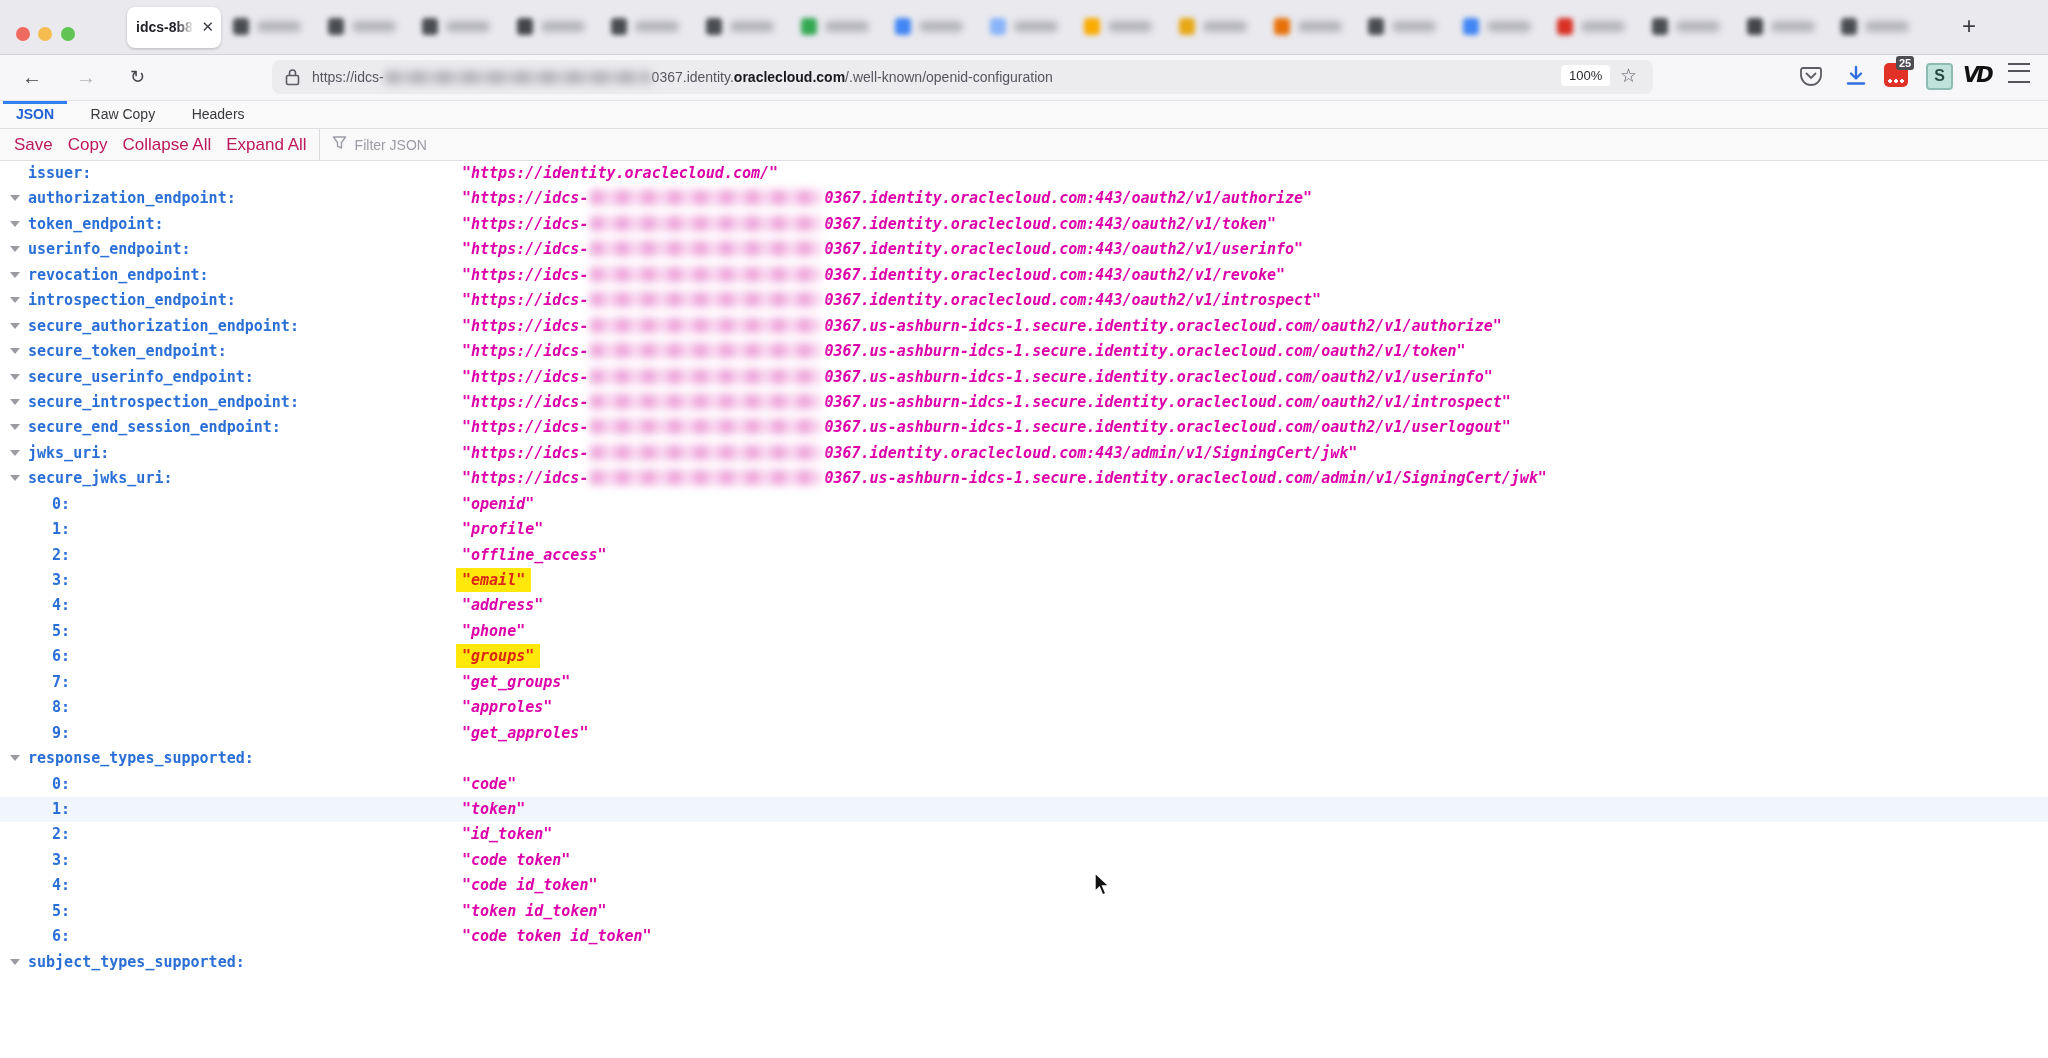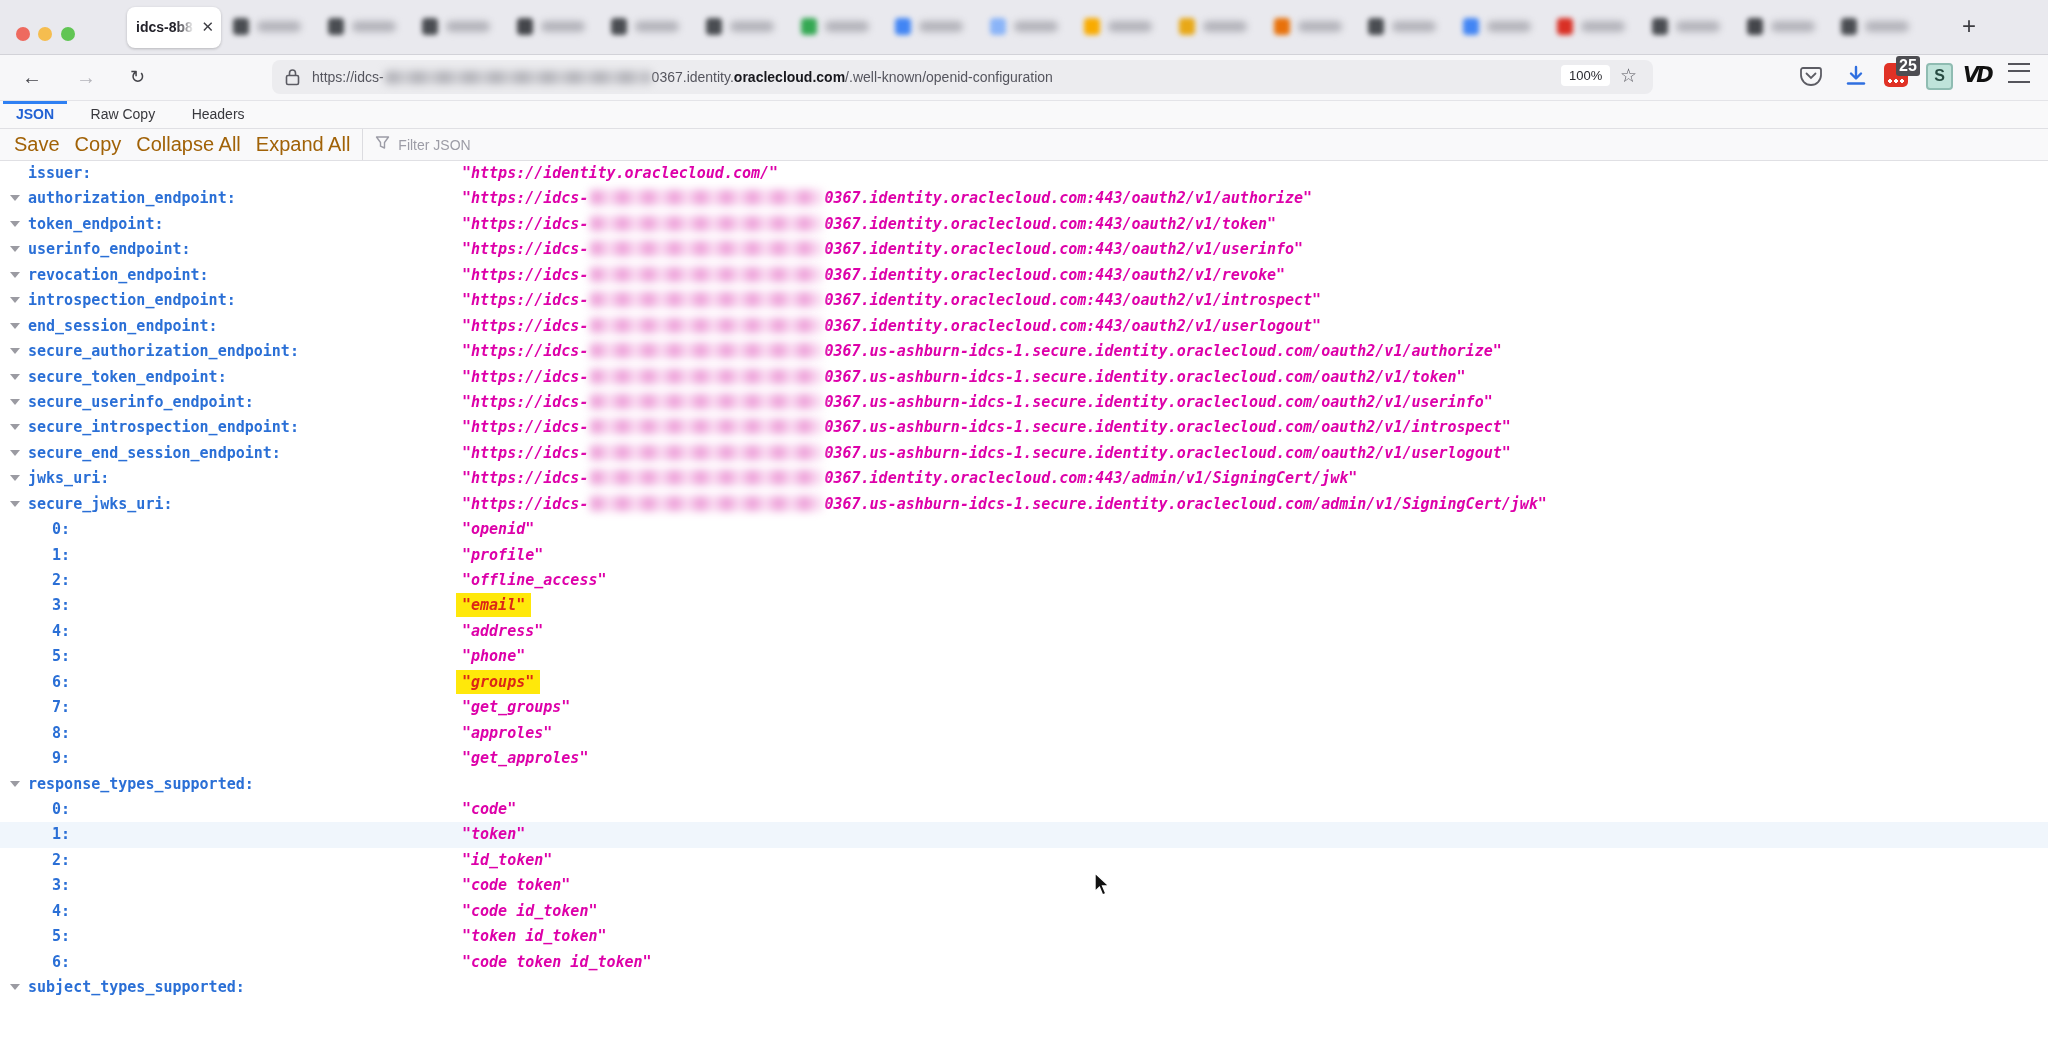--- a/index.html
+++ b/index.html
@@ -44,40 +44,40 @@
             padding:3px 8px;font-size:13px;color:#2a2a30;}
   .star{position:absolute;left:1348px;top:4px;font-size:19px;color:#56565e;}
   .extbar .ic{position:absolute;top:8px;}
   .pocket{left:1798px;}
   .dl{left:1843px;}
   .ext-red{left:1884px;width:24px;height:24px;background:#e03226;border-radius:5px;top:10px;}
   .ext-red .dots{position:absolute;left:4px;bottom:4px;width:16px;height:4px;
       background:radial-gradient(circle 2px at 2px 2px,#fff 2px,transparent 2px),
                  radial-gradient(circle 2px at 8px 2px,#fff 2px,transparent 2px),
                  radial-gradient(circle 2px at 14px 2px,#fff 2px,transparent 2px);}
-  .badge{position:absolute;left:12px;top:-7px;background:#4d4d52;color:#fff;font-size:16px;
+  .badge{position:absolute;left:12px;top:-7px;background:#4d4d52;color:#fff;font-size:11px;
          border-radius:3px;padding:1px 3px;font-weight:bold;}
   .ext-s{left:1926px;width:23px;height:23px;background:#bfe3da;border:2px solid #8fbcb2;border-radius:4px;
          color:#274b42;font-weight:bold;font-size:16px;text-align:center;line-height:22px;top:9px;}
   .ext-vd{left:1963px;top:10px;font-size:21px;font-weight:bold;font-style:italic;color:#111;
           letter-spacing:-3px;font-family:"DejaVu Sans",sans-serif;}
   .menu{left:2008px;top:12px;width:22px;height:16px;
         border-top:2px solid #55555c;border-bottom:2px solid #55555c;}
   .menu::after{content:"";display:block;margin-top:5px;border-top:2px solid #55555c;}
 
   
   .vtabs{position:absolute;top:101px;left:0;width:2048px;height:27px;background:#f9f9fa;
          border-bottom:1px solid #e0e0e4;}
   .vtab{display:inline-block;position:relative;height:27px;line-height:27px;padding:0 16px;
         font-size:14px;color:#38383d;}
   .vtab.active{color:#2161d4;font-weight:bold;}
   .vtab.active::before{content:"";position:absolute;top:0;left:3px;right:3px;height:3px;background:#2f80f3;}
   .toolbar{position:absolute;top:129px;left:0;width:2048px;height:31px;background:#f9f9fa;
            border-bottom:1px solid #e0e0e4;display:flex;align-items:center;}
-  .tbtn{font-size:20px;color:#a16207;margin-left:15px;}
+  .tbtn{font-size:17px;color:#be185d;margin-left:15px;}
   .tbtn:first-child{margin-left:14px;}
   .tsep{width:1px;height:31px;background:#dcdce0;margin-left:12px;}
   .funnel{margin-left:12px;}
   .filter-input{border:none;outline:none;background:transparent;font-size:14px;color:#38383d;
                 width:300px;margin-left:6px;font-family:"Liberation Sans",sans-serif;}
   .filter-input::placeholder{color:#9c9ca6;}
 
   
   .content{position:absolute;top:161px;left:0;width:2048px;height:897px;background:#fff;
            font-family:"DejaVu Sans Mono","Liberation Mono",monospace;font-size:15px;}
@@ -245,21 +245,20 @@
   <input class="filter-input" placeholder="Filter JSON" style="">
 </div>
 
 <div class="content">
     <div class="row"><span class="key">issuer:</span><span class="val">"https://identity.oraclecloud.com/"</span></div>
     <div class="row"><span class="arrow"></span><span class="key">authorization_endpoint:</span><span class="val">"https://idcs-<span class="blur-patch"></span>0367.identity.oraclecloud.com:443/oauth2/v1/authorize"</span></div>
     <div class="row"><span class="arrow"></span><span class="key">token_endpoint:</span><span class="val">"https://idcs-<span class="blur-patch"></span>0367.identity.oraclecloud.com:443/oauth2/v1/token"</span></div>
     <div class="row"><span class="arrow"></span><span class="key">userinfo_endpoint:</span><span class="val">"https://idcs-<span class="blur-patch"></span>0367.identity.oraclecloud.com:443/oauth2/v1/userinfo"</span></div>
     <div class="row"><span class="arrow"></span><span class="key">revocation_endpoint:</span><span class="val">"https://idcs-<span class="blur-patch"></span>0367.identity.oraclecloud.com:443/oauth2/v1/revoke"</span></div>
     <div class="row"><span class="arrow"></span><span class="key">introspection_endpoint:</span><span class="val">"https://idcs-<span class="blur-patch"></span>0367.identity.oraclecloud.com:443/oauth2/v1/introspect"</span></div>
-    <div class="row"><span class="arrow"></span><span class="key">end_session_endpoint:</span><span class="val">"https://idcs-<span class="blur-patch"></span>0367.identity.oraclecloud.com:443/oauth2/v1/userlogout"</span></div>
     <div class="row"><span class="arrow"></span><span class="key">secure_authorization_endpoint:</span><span class="val">"https://idcs-<span class="blur-patch"></span>0367.us-ashburn-idcs-1.secure.identity.oraclecloud.com/oauth2/v1/authorize"</span></div>
     <div class="row"><span class="arrow"></span><span class="key">secure_token_endpoint:</span><span class="val">"https://idcs-<span class="blur-patch"></span>0367.us-ashburn-idcs-1.secure.identity.oraclecloud.com/oauth2/v1/token"</span></div>
     <div class="row"><span class="arrow"></span><span class="key">secure_userinfo_endpoint:</span><span class="val">"https://idcs-<span class="blur-patch"></span>0367.us-ashburn-idcs-1.secure.identity.oraclecloud.com/oauth2/v1/userinfo"</span></div>
     <div class="row"><span class="arrow"></span><span class="key">secure_introspection_endpoint:</span><span class="val">"https://idcs-<span class="blur-patch"></span>0367.us-ashburn-idcs-1.secure.identity.oraclecloud.com/oauth2/v1/introspect"</span></div>
     <div class="row"><span class="arrow"></span><span class="key">secure_end_session_endpoint:</span><span class="val">"https://idcs-<span class="blur-patch"></span>0367.us-ashburn-idcs-1.secure.identity.oraclecloud.com/oauth2/v1/userlogout"</span></div>
     <div class="row"><span class="arrow"></span><span class="key">jwks_uri:</span><span class="val">"https://idcs-<span class="blur-patch"></span>0367.identity.oraclecloud.com:443/admin/v1/SigningCert/jwk"</span></div>
     <div class="row"><span class="arrow"></span><span class="key">secure_jwks_uri:</span><span class="val">"https://idcs-<span class="blur-patch"></span>0367.us-ashburn-idcs-1.secure.identity.oraclecloud.com/admin/v1/SigningCert/jwk"</span></div>
     <div class="row"><span class="key indent1">0:</span><span class="val">"openid"</span></div>
     <div class="row"><span class="key indent1">1:</span><span class="val">"profile"</span></div>
     <div class="row"><span class="key indent1">2:</span><span class="val">"offline_access"</span></div>

